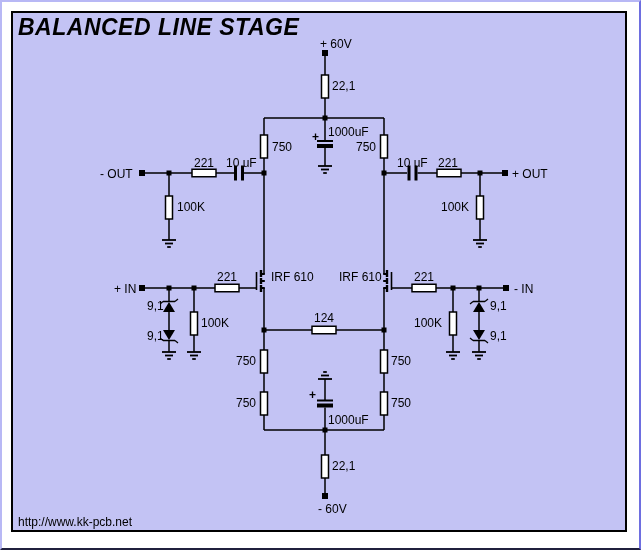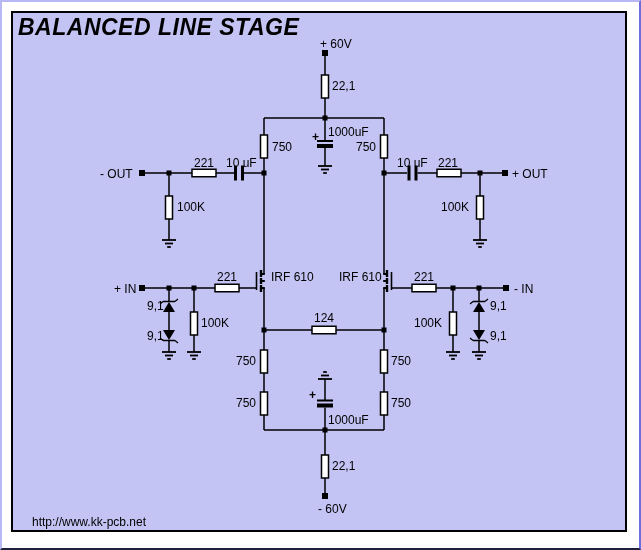--- a/index.html
+++ b/index.html
@@ -3,21 +3,21 @@
 <meta charset="utf-8">
 <style>
   html,body{margin:0;padding:0;background:#fff;}
   .page{position:relative;width:641px;height:550px;box-sizing:border-box;background:#ffffff;
         border:2px solid;border-color:#b8b8f5 #6e6ee0 #20203d #b8b8f5;overflow:hidden;
         font-family:"Liberation Sans",sans-serif;padding-left:48px;}
   .board{position:absolute;left:9px;top:9px;width:616px;height:521px;box-sizing:border-box;
          background:#c3c3f4;border:2px solid #000;}
   .title{position:absolute;left:16px;top:12px;font-size:23px;line-height:26px;
          font-weight:bold;font-style:italic;color:#000;letter-spacing:.5px;white-space:pre;}
-  .url{position:absolute;left:16px;top:513px;font-size:12px;color:#000;margin-left:14px;}
+  .url{position:absolute;left:16px;top:513px;font-size:12px;color:#000;}
   svg.schem{position:absolute;left:-2px;top:-2px;width:641px;height:550px;}
   .w{stroke:#000;stroke-width:1.5;fill:none;}
   .lbl{font-family:"Liberation Sans",sans-serif;font-size:12px;fill:#000;}
   .plus{font-family:"Liberation Sans",sans-serif;font-size:12px;font-weight:bold;fill:#000;}
 </style>
 </head>
 <body>
 
 <div class="page">
   <div class="board"></div>

